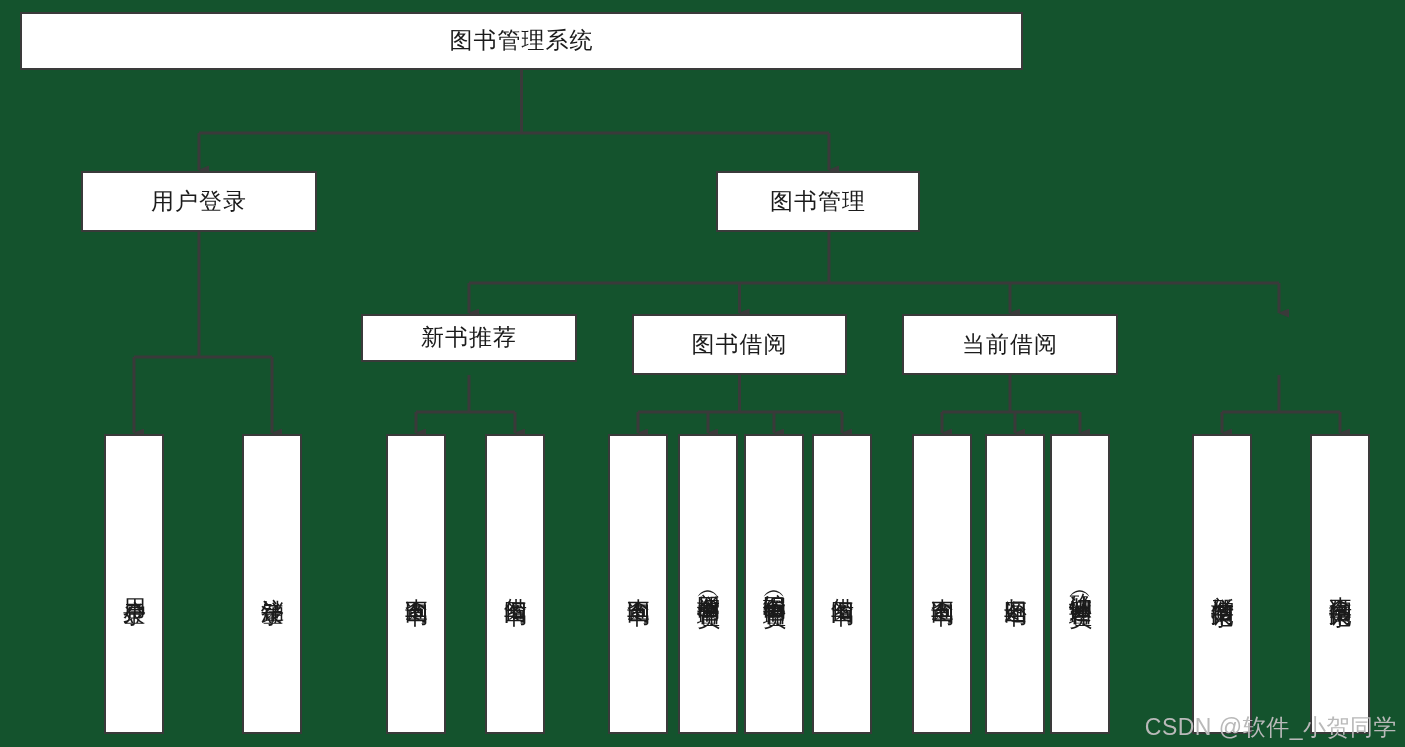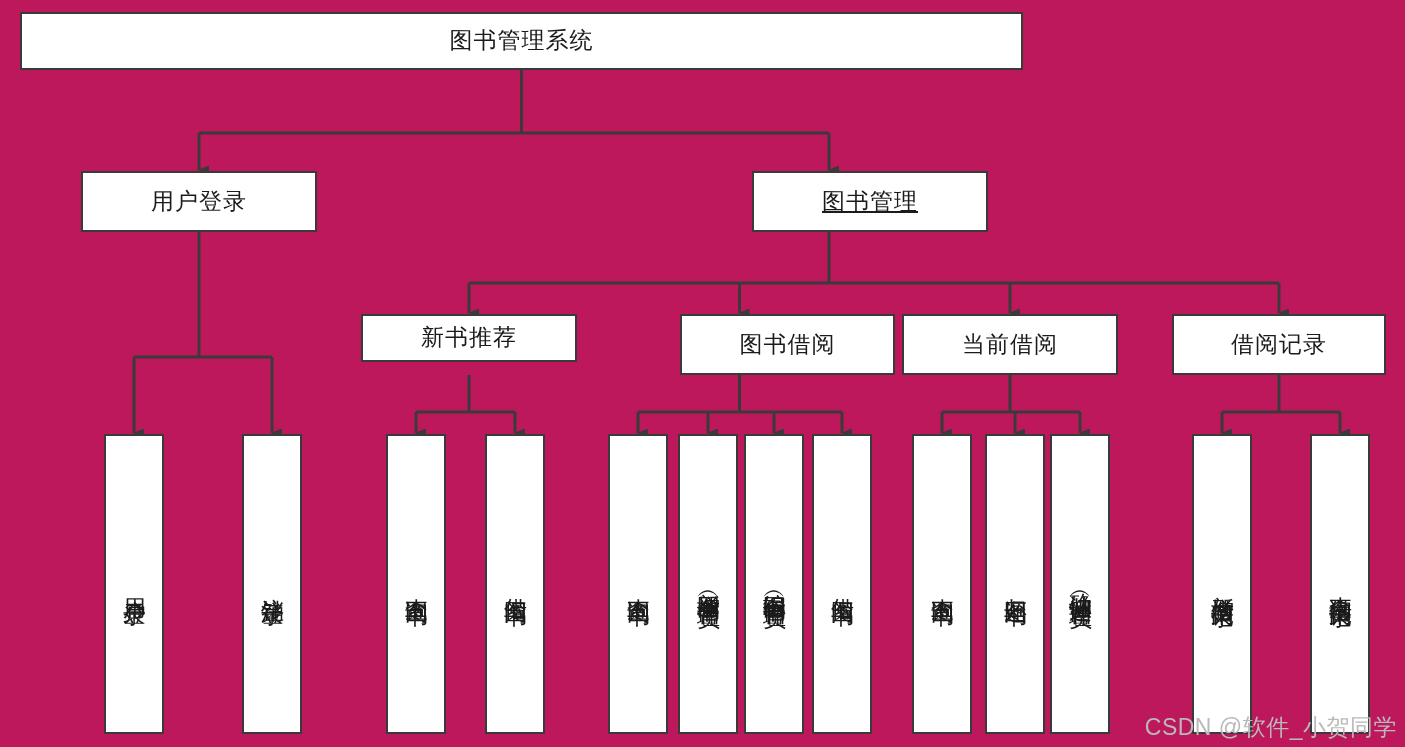--- a/index.html
+++ b/index.html
@@ -10,21 +10,21 @@
   body {
     width: 1405px;
     height: 747px;
     font-family: "Liberation Sans", "DejaVu Sans", sans-serif;
     overflow: hidden;
   }
   #diagram-root {
     position: relative;
     width: 1405px;
     height: 747px;
-    background: #be185d;
+    background: #14532d;
   }
   svg#diagram-svg {
     position: absolute;
     left: 0;
     top: 0;
     width: 1405px;
     height: 747px;
   }
   .node-box {
     position: absolute;
@@ -117,35 +117,32 @@
       </g>
   </svg>
 
   <div class="node-box horizontal" id="box-root" style="left: 20px; top: 12px; width: 1003px; height: 58px;">
     <span class="node-label">图书管理系统</span>
   </div>
 
   <div class="node-box horizontal" id="box-user-login" style="left: 81px; top: 171px; width: 236px; height: 61px;">
     <span class="node-label">用户登录</span>
   </div>
-  <div class="node-box horizontal" id="box-book-manage" style="left: 752px; top: 171px; width: 236px; height: 61px; text-decoration: underline;">
+  <div class="node-box horizontal" id="box-book-manage" style="left: 716px; top: 171px; width: 204px; height: 61px;">
     <span class="node-label">图书管理</span>
   </div>
 
   <div class="node-box horizontal" id="box-new-book-recommend" style="left: 361px; top: 314px; width: 216px; height: 48px;">
     <span class="node-label">新书推荐</span>
   </div>
-  <div class="node-box horizontal" id="box-book-borrow" style="left: 632px; top: 314px; width: 215px; height: 61px; margin-left: 48px;">
+  <div class="node-box horizontal" id="box-book-borrow" style="left: 632px; top: 314px; width: 215px; height: 61px;">
     <span class="node-label">图书借阅</span>
   </div>
   <div class="node-box horizontal" id="box-current-borrow" style="left: 902px; top: 314px; width: 216px; height: 61px; align-items: center;">
     <span class="node-label">当前借阅</span>
-  </div>
-  <div class="node-box horizontal" id="box-borrow-record" style="left: 1172px; top: 314px; width: 214px; height: 61px;">
-    <span class="node-label">借阅记录</span>
   </div>
 
   <div id="leaf-layer">
       <div class="node-box vertical" id="box-leaf-user-login" style="left: 104px; top: 434px; width: 60px; height: 300px;">
         <span class="node-label">用户登录</span>
       </div>
       <div class="node-box vertical" id="box-leaf-logout" style="left: 242px; top: 434px; width: 60px; height: 300px;">
         <span class="node-label">注销登录</span>
       </div>
       <div class="node-box vertical" id="box-leaf-query-book-rec" style="left: 386px; top: 434px; width: 60px; height: 300px;">

